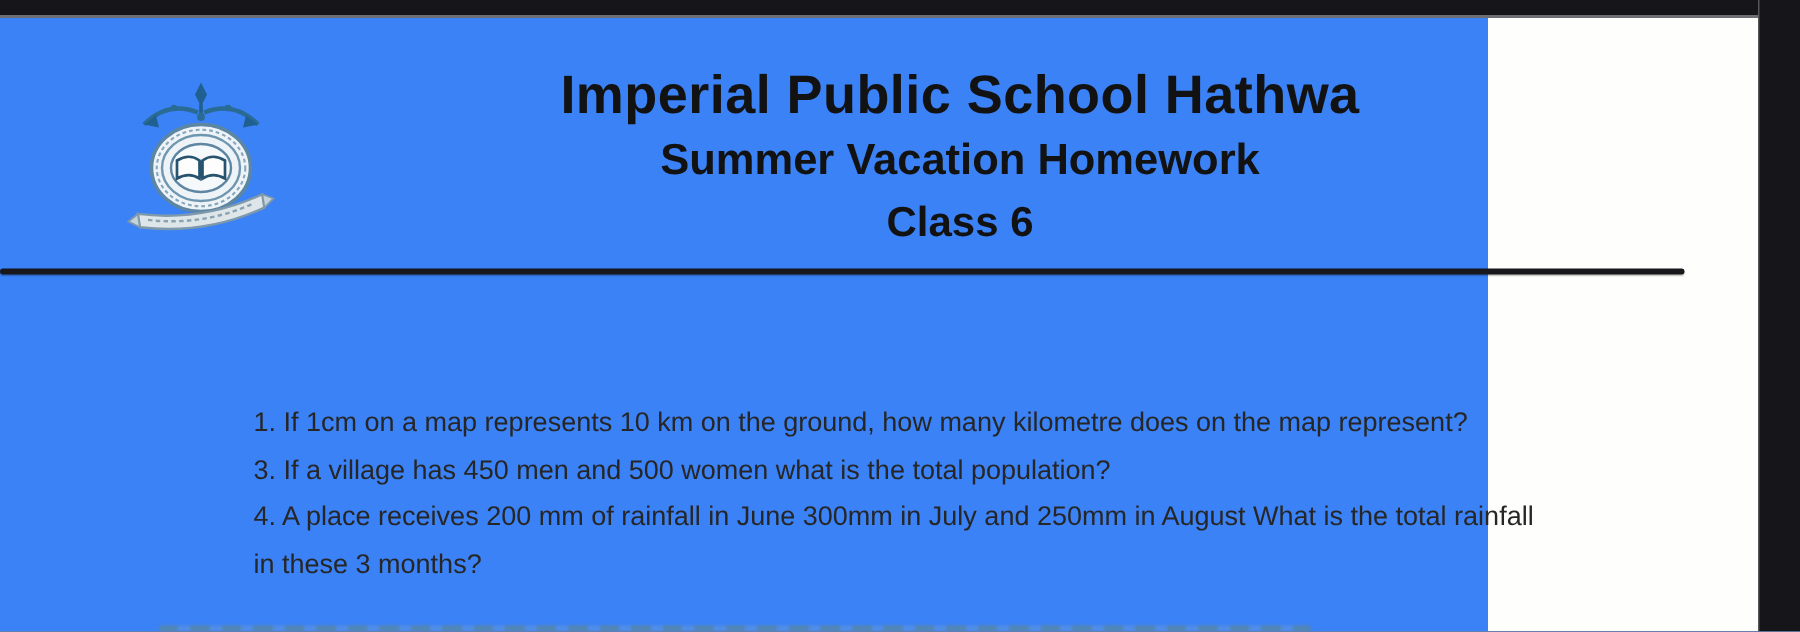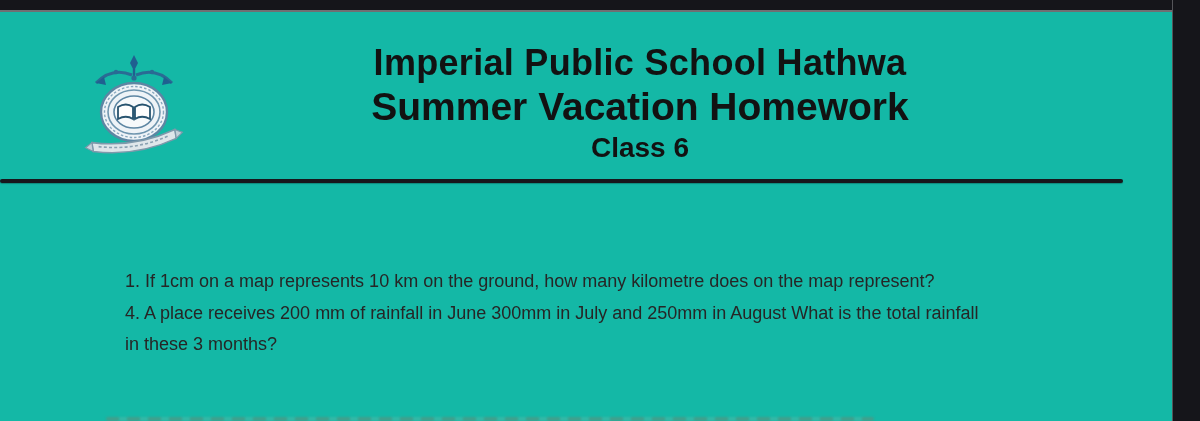--- a/index.html
+++ b/index.html
@@ -25,22 +25,22 @@
     position: absolute;
     top: 0; right: 0;
     width: 28px; height: 421px;
     background: #15151a;
     border-left: 1px solid #55555a;
   }
 
   .page {
     position: absolute;
     left: 0; top: 12px;
-    width: 1172px; height: 409px;
-    background: #14b8a6;
+    width: 992px; height: 409px;
+    background: #3b82f6;
   }
 
   .logo {
     position: absolute;
     left: 82px; top: 40px;
     width: 104px; height: 110px;
   }
 
   .header {
     position: absolute;
@@ -50,21 +50,21 @@
     color: #121212;
     filter: blur(0.3px);
   }
   .header .school-name {
     font-size: 36px;
     font-weight: bold;
     line-height: 46px;
     letter-spacing: 0.3px;
   }
   .header .subtitle {
-    font-size: 39px;
+    font-size: 29px;
     font-weight: bold;
     line-height: 42px;
   }
   .header .class-line {
     font-size: 28px;
     font-weight: bold;
     line-height: 40px;
   }
 
   .rule {
@@ -91,20 +91,21 @@
     position: absolute;
     left: 125px; top: 254px;
     width: 940px;
     color: #262626;
     filter: blur(0.35px);
   }
   .questions p {
     font-size: 18px;
     line-height: 31.5px;
     white-space: pre-line;
+    margin-left: 44px;
   }
 
   .cutoff-line {
     position: absolute;
     left: 106px; top: 405px;
     width: 768px; height: 4px;
     background: repeating-linear-gradient(
       90deg,
       rgba(104, 138, 118, 0.55) 0px, rgba(104, 138, 118, 0.55) 13px,
       rgba(165, 185, 170, 0.22) 13px, rgba(165, 185, 170, 0.22) 21px
@@ -160,20 +161,21 @@
       <div class="school-name">Imperial Public School Hathwa</div>
       <div class="subtitle">Summer Vacation Homework</div>
       <div class="class-line">Class 6</div>
     </div>
 
     <div class="rule"></div>
 
 
     <div class="questions">
       <p>1. If 1cm on a map represents 10 km on the ground, how many kilometre does on the map represent?</p>
+      <p>3. If a village has 450 men and 500 women what is the total population?</p>
       <p>4. A place receives 200 mm of rainfall in June 300mm in July and 250mm in August What is the total rainfall
 in these 3 months?</p>
     </div>
 
     <div class="cutoff-line"></div>
 
   </div>
 </div>
 
 </body></html>

